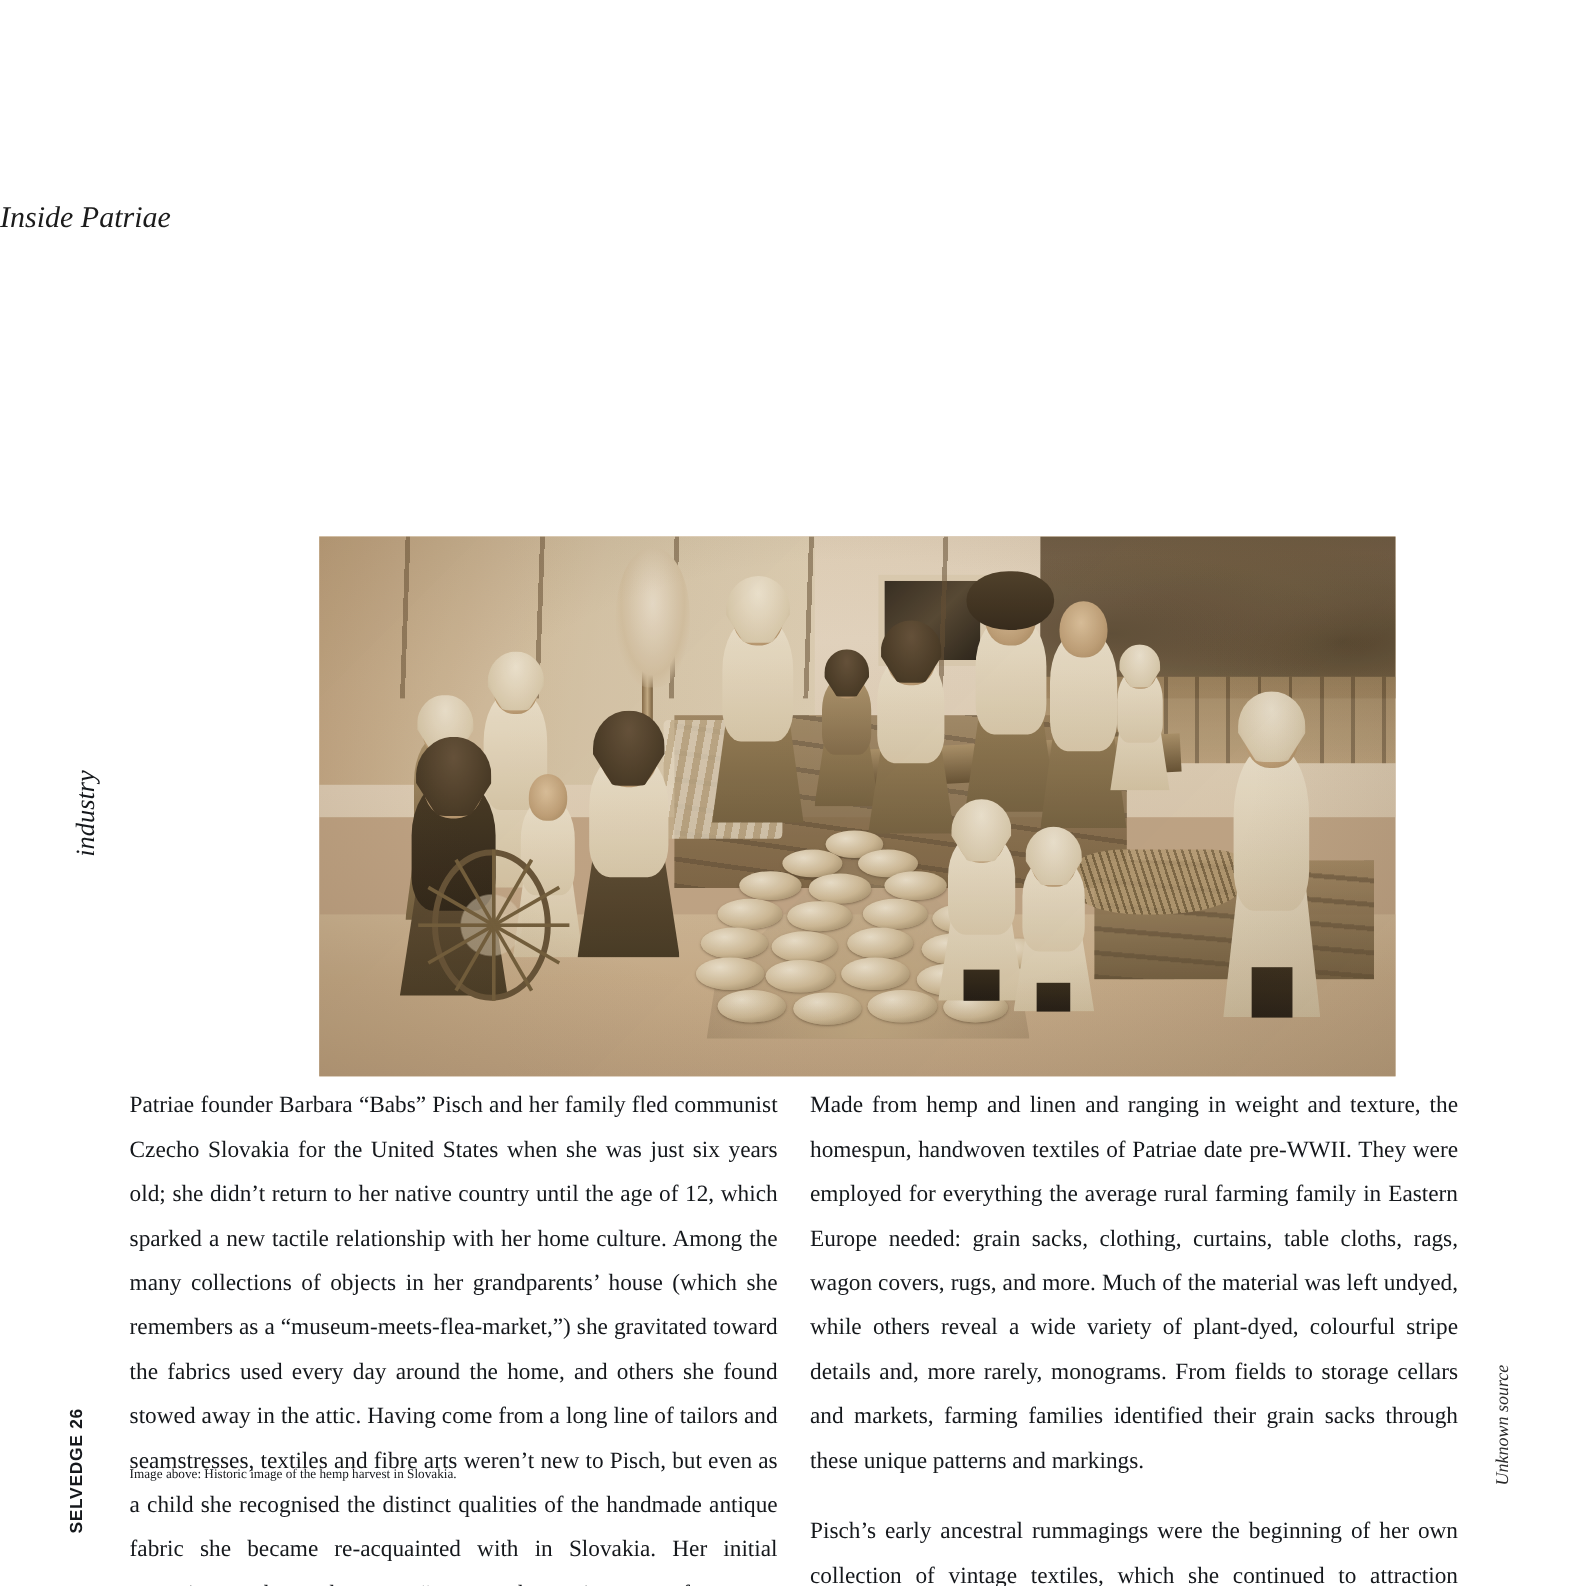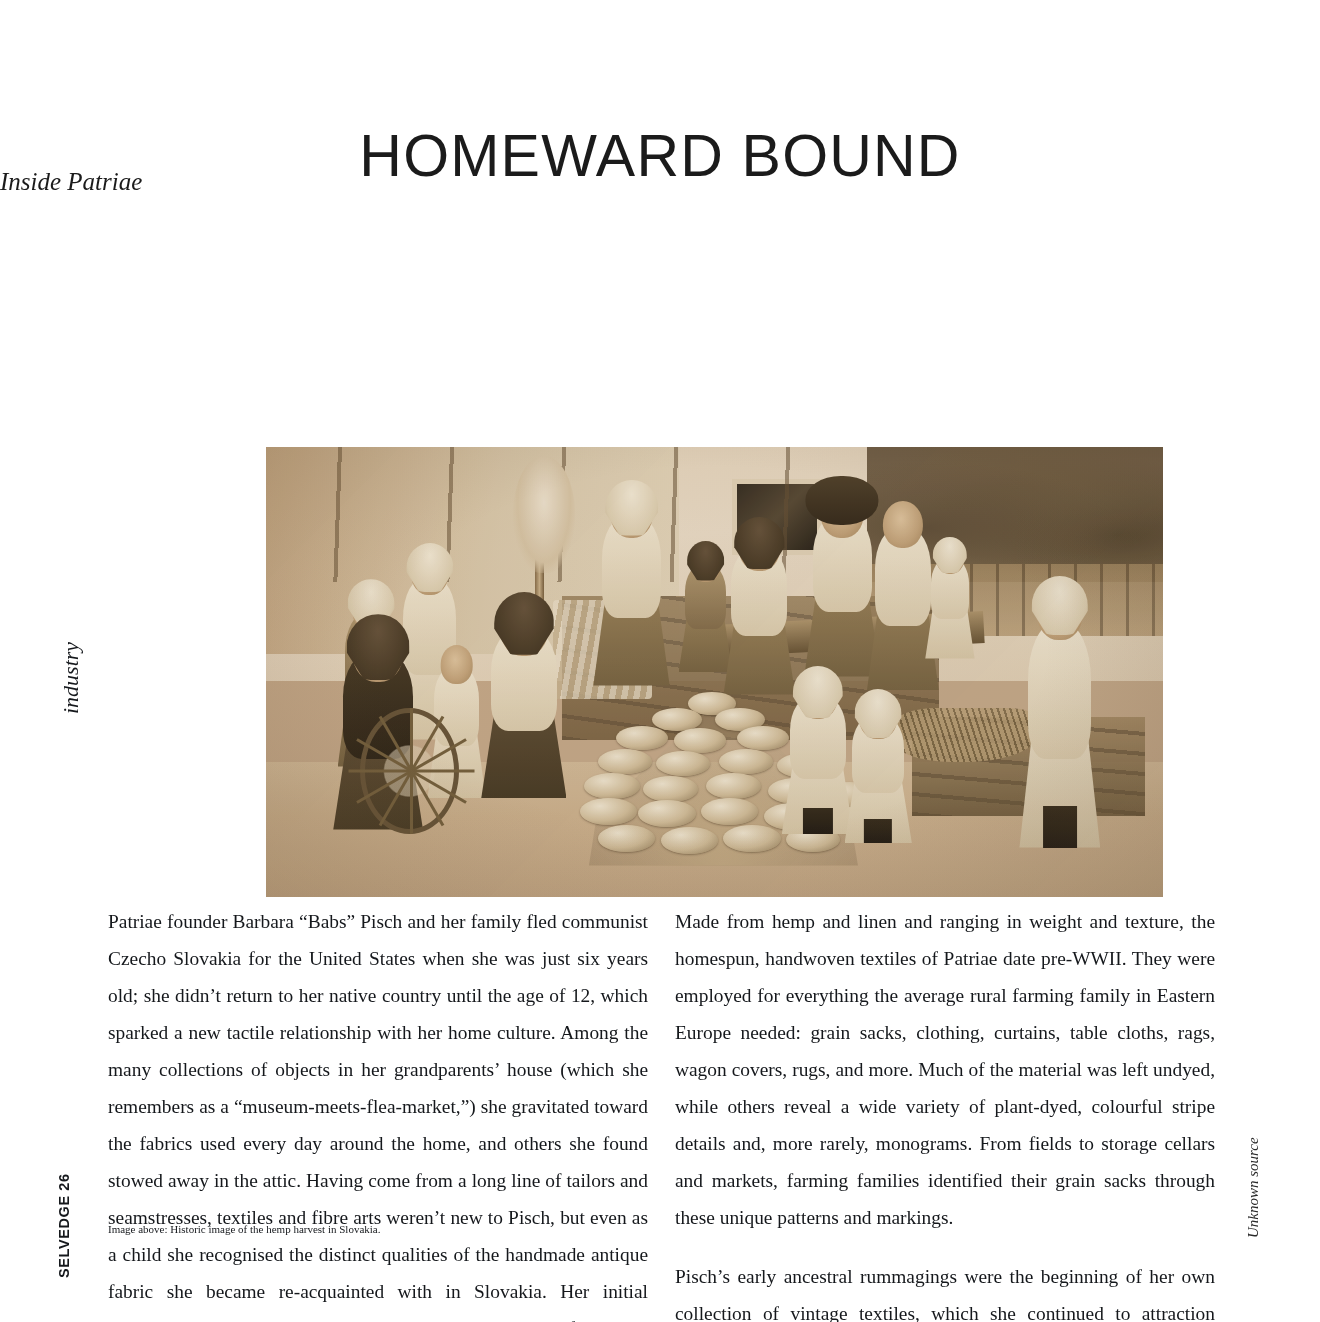--- a/index.html
+++ b/index.html
@@ -320,21 +320,20 @@
     font-style: italic;
     font-size: 15px;
     color: #2a2a2a;
   }
 </style>
 </head>
 <body>
 
 <div class="page">
 
-  <h1 class="headline">HOMEWARD BOUND</h1>
   <div class="subhead">Inside Patriae</div>
 
   <figure class="photo-frame">
     <div class="photo-canvas">
       <div class="ph-wall"></div>
       <div class="ph-wall2"></div>
       <div class="ph-trees"></div>
       <div class="ph-fence"></div>
       <div class="ph-window"></div>
       <div class="ph-hanging"></div>

